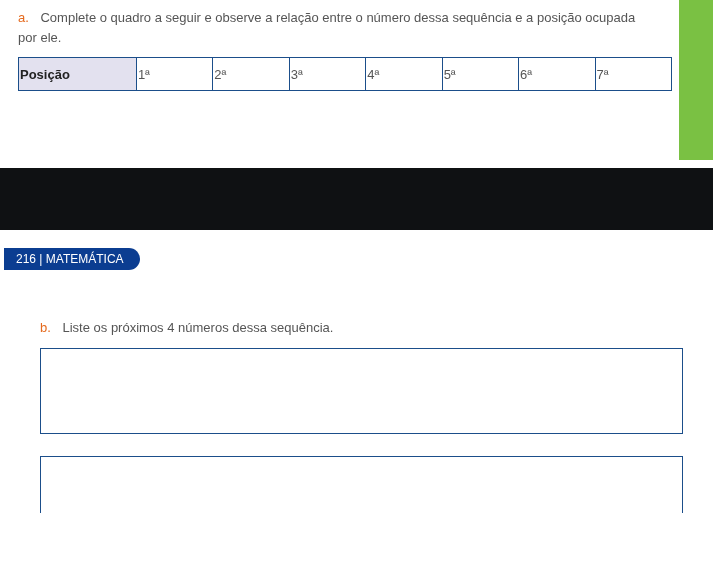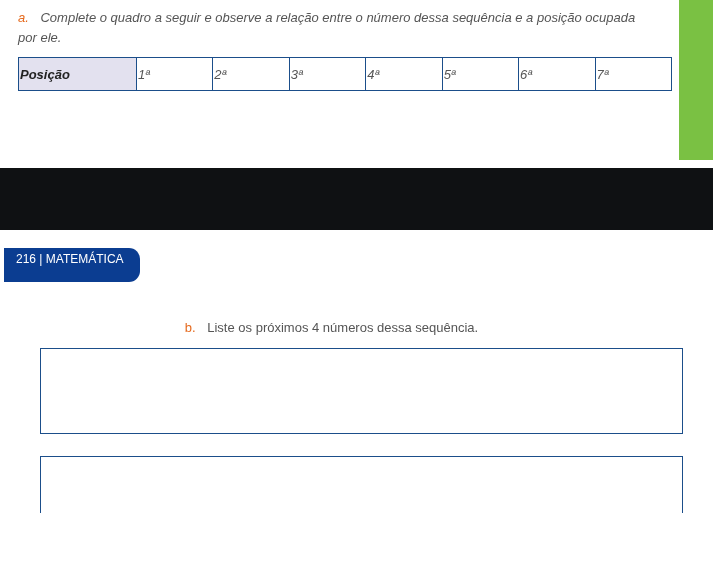--- a/index.html
+++ b/index.html
@@ -12,21 +12,20 @@
     width: 713px;
   }
   .page {
     position: relative;
     width: 713px;
   }
   .top-section {
     padding: 8px 0 0 18px;
     min-height: 160px;
     position: relative;
-    font-style: italic;
   }
   .green-bar {
     position: absolute;
     top: 0;
     right: 0;
     width: 34px;
     height: 160px;
     background: #7ac143;
   }
   .q-line {
@@ -72,28 +71,27 @@
     padding: 18px 0 0 0;
     height: 44px;
   }
   .page-tag {
     display: inline-block;
     background: #0b3d91;
     color: #fff;
     font-size: 12px;
     line-height: 22px;
     height: 22px;
-    padding: 0 16px 12px 12px;
+    padding: 0 16px 0 12px;
     border-top-right-radius: 11px;
     border-bottom-right-radius: 11px;
     margin-left: 4px;
   }
   .mid-section {
     padding: 26px 30px 0 40px;
-    text-align: center;
   }
   .answer-box {
     border: 1px solid #1b4e8a;
     height: 80px;
     margin: 10px 0 22px 0;
   }
   .answer-box.tall {
     height: 84px;
   }
   .answer-box.open {

